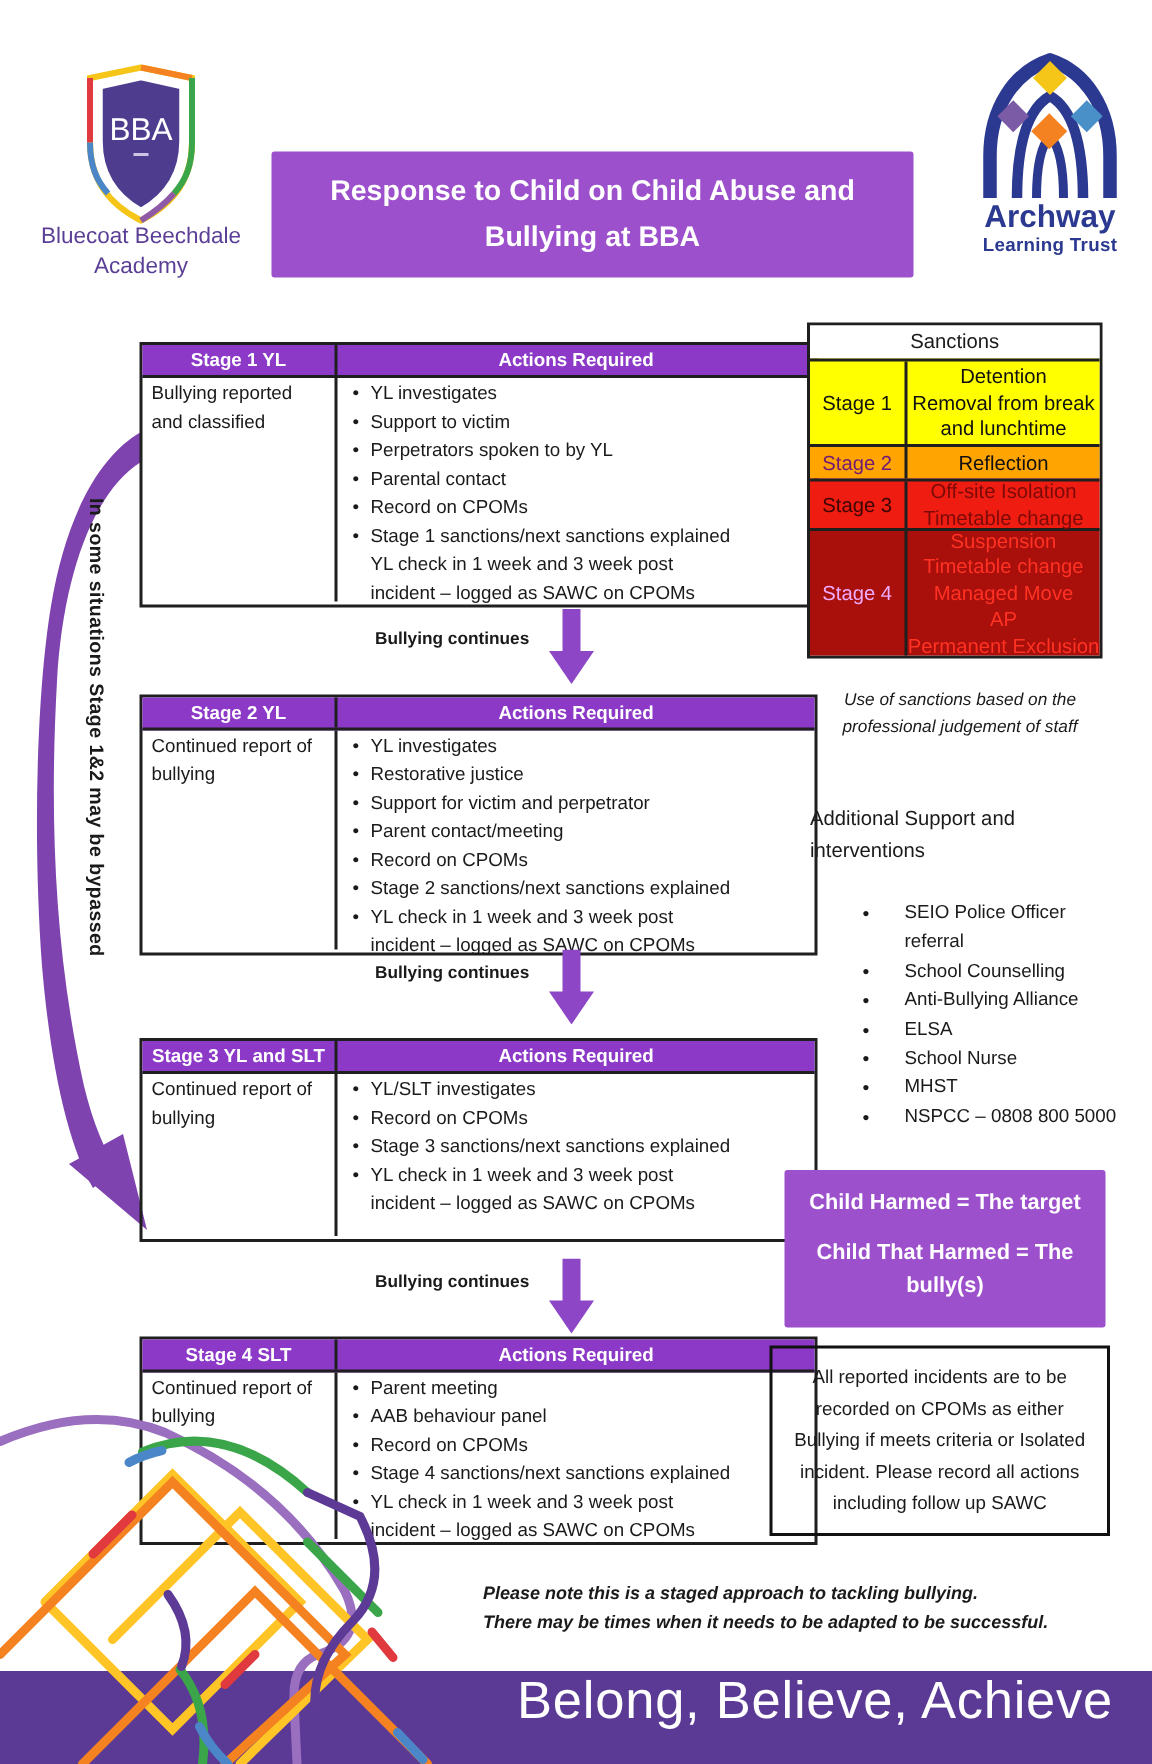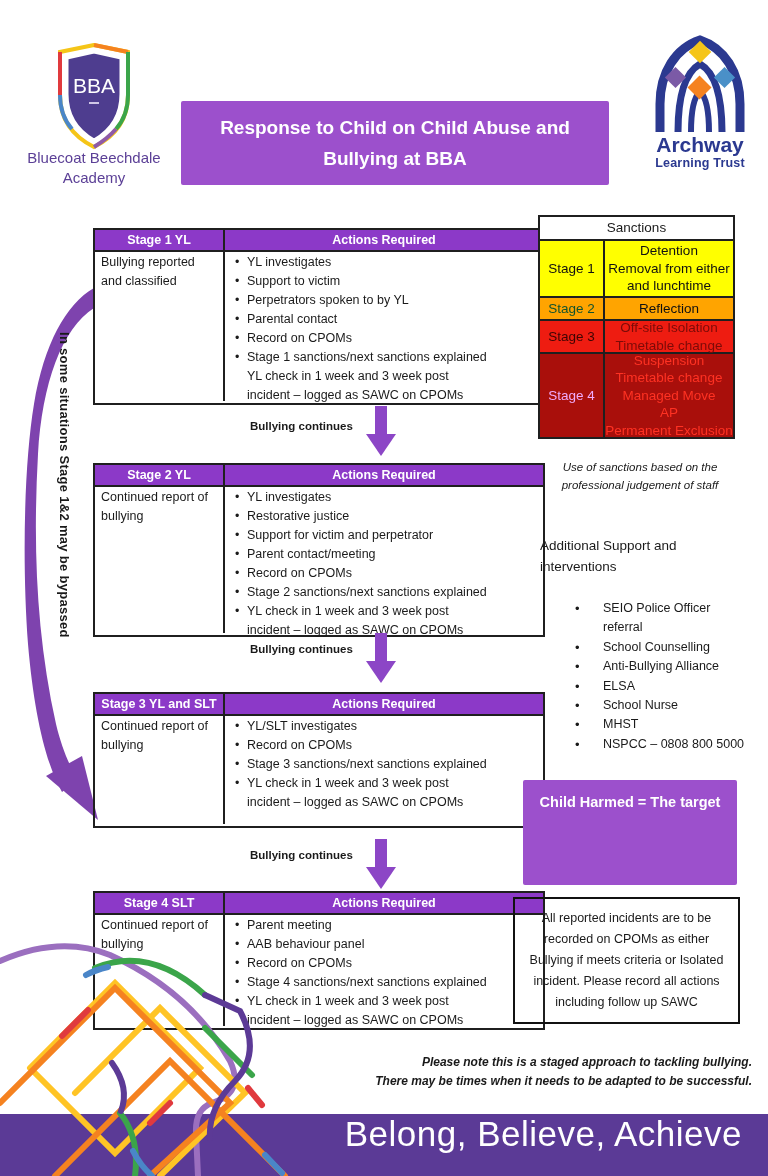--- a/index.html
+++ b/index.html
@@ -63,21 +63,21 @@
   .definitions-box{left:523px;top:780px;width:214px;height:105px;border-radius:2px;
     color:#fff;font-weight:bold;font-size:14.5px;text-align:center;box-sizing:border-box;
     padding-top:11px;z-index:2;}
   .definitions-box p{margin:0 4px 11px 4px;line-height:22px;}
   .recording-box{left:513px;top:897px;width:227px;height:127px;border:2px solid #111;
     box-sizing:border-box;display:flex;align-items:center;z-index:2;}
   .recording-box div{width:100%;text-align:center;font-size:12.5px;line-height:21px;padding:0 6px;}
 
   
   .staged-note{left:322px;top:1053px;width:430px;font-weight:bold;font-style:italic;
-    font-size:12px;line-height:19px;z-index:2;text-align:right;}
+    font-size:12px;line-height:19px;z-index:2;}
   .footer-banner{left:0;top:1114px;width:768px;height:64px;display:flex;align-items:flex-start;
     justify-content:flex-end;padding-right:26px;box-sizing:border-box;z-index:1;}
   .footer-banner span{color:#fff;font-size:35px;letter-spacing:.5px;}
 
   .decor{left:0;top:933px;width:300px;height:243px;z-index:3;pointer-events:none;}
   svg{display:block;}
 </style>
 </head>
 <body>
 
@@ -223,25 +223,25 @@
 incident – logged as SAWC on CPOMs</li>
       </ul>
     </div>
   </div>
 
   <div class="abs sanctions">
     <div class="sx-title">Sanctions</div>
     <div class="sx-row" style="height: 57px; background-color: rgb(255, 255, 0);">
       <div class="sx-stage" style="color: rgb(17, 17, 17);">Stage 1</div>
       <div class="sx-text" style="color: rgb(17, 17, 17);">Detention
-Removal from either
+Removal from break
 and lunchtime</div>
     </div>
     <div class="sx-row" style="height: 23px; background-color: rgb(255, 164, 0);">
-      <div class="sx-stage" style="color: #14532d;">Stage 2</div>
+      <div class="sx-stage" style="color: #701a75;">Stage 2</div>
       <div class="sx-text" style="color: rgb(17, 17, 17);">Reflection</div>
     </div>
     <div class="sx-row" style="height: 33px; background-color: rgb(238, 28, 17);">
       <div class="sx-stage" style="color: rgb(61, 5, 3);">Stage 3</div>
       <div class="sx-text" style="color: rgb(124, 11, 8);">Off-site Isolation
 Timetable change</div>
     </div>
     <div class="sx-row" style="height: 85px; background-color: rgb(169, 15, 11);">
       <div class="sx-stage" style="color: #f0abfc;">Stage 4</div>
       <div class="sx-text" style="color: rgb(255, 50, 35);">Suspension
@@ -259,20 +259,21 @@
     <li>School Counselling</li>
     <li>Anti-Bullying Alliance</li>
     <li>ELSA</li>
     <li>School Nurse</li>
     <li>MHST</li>
     <li>NSPCC – 0808 800 5000</li>
   </ul>
 
   <div class="abs definitions-box" style="background-color: rgb(156, 80, 204);">
     <p>Child Harmed = The target</p>
+    <p>Child That Harmed = The bully(s)</p>
   </div>
 
   <div class="abs recording-box">
     <div>All reported incidents are to be recorded on CPOMs as either Bullying if meets criteria or Isolated incident. Please record all actions including follow up SAWC</div>
   </div>
 
   <div class="abs staged-note">
     <div>Please note this is a staged approach to tackling bullying.</div>
     <div>There may be times when it needs to be adapted to be successful.</div>
   </div>

